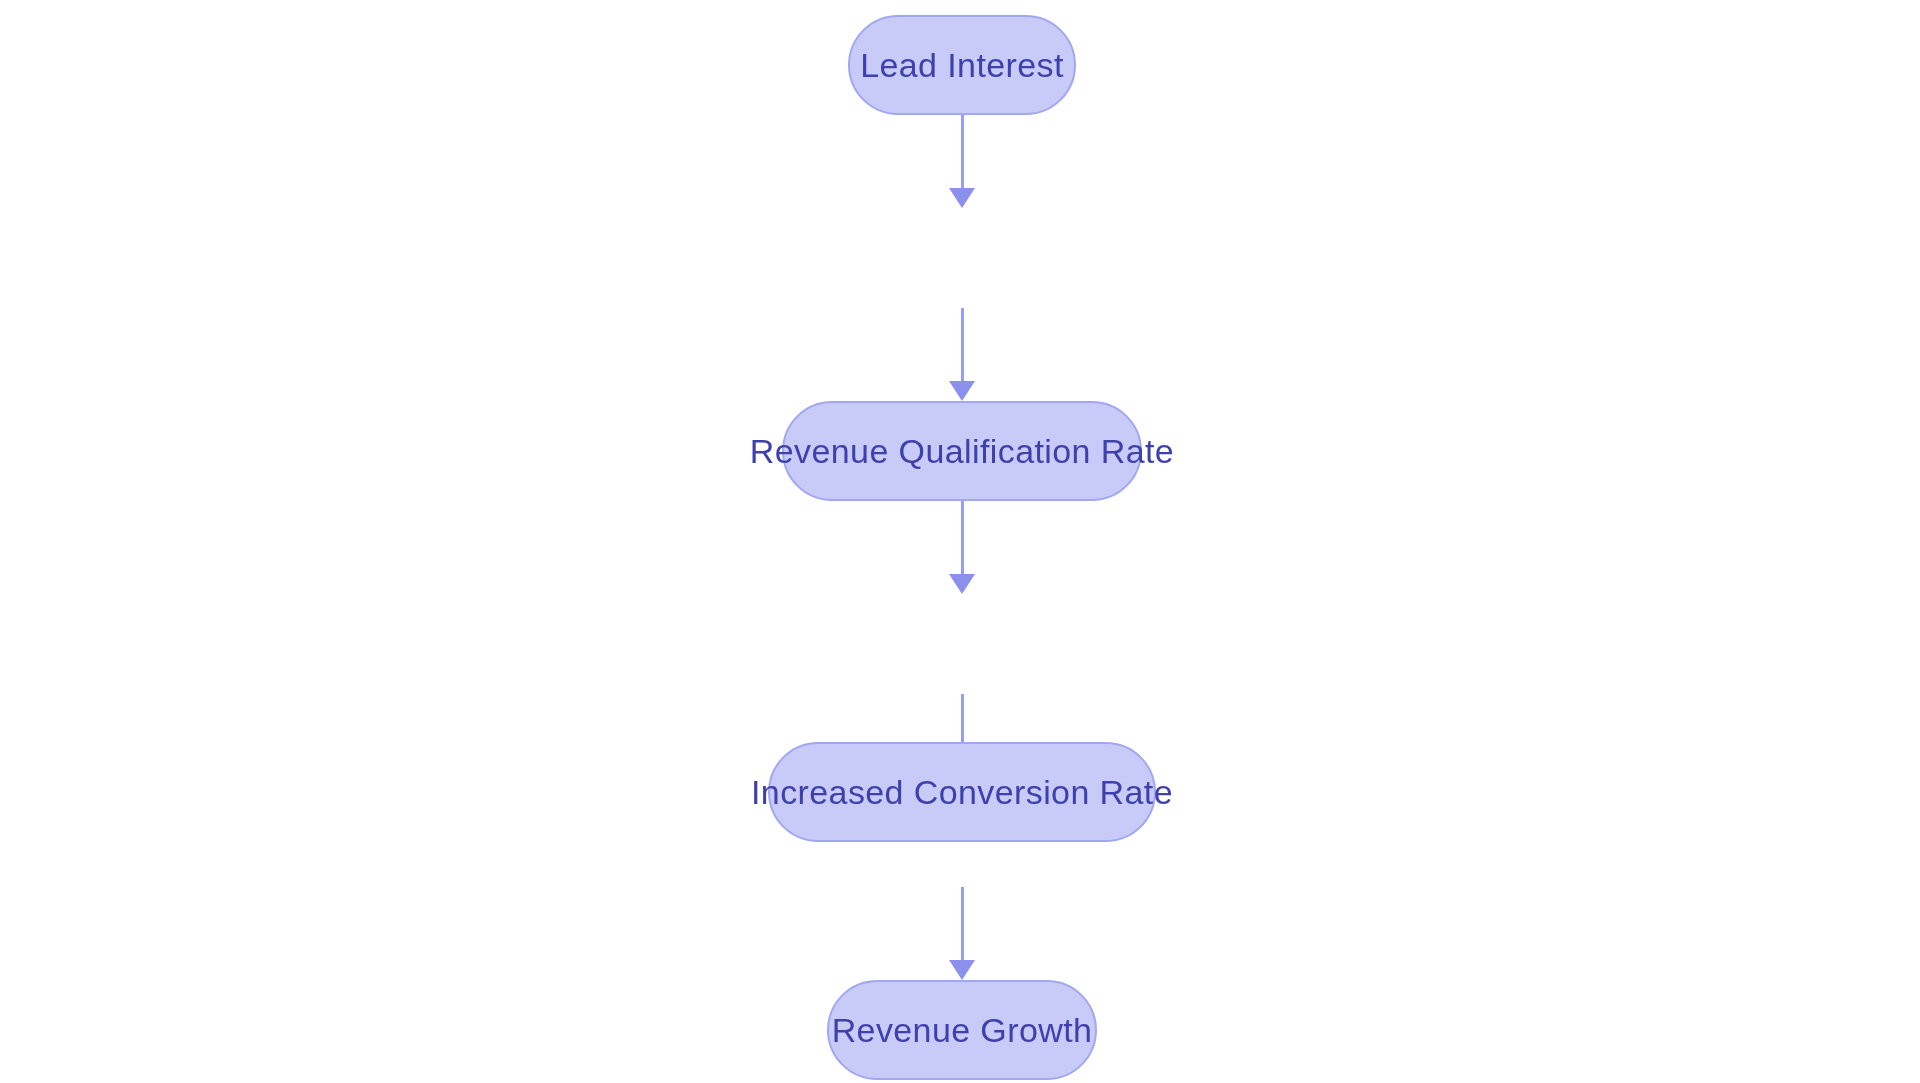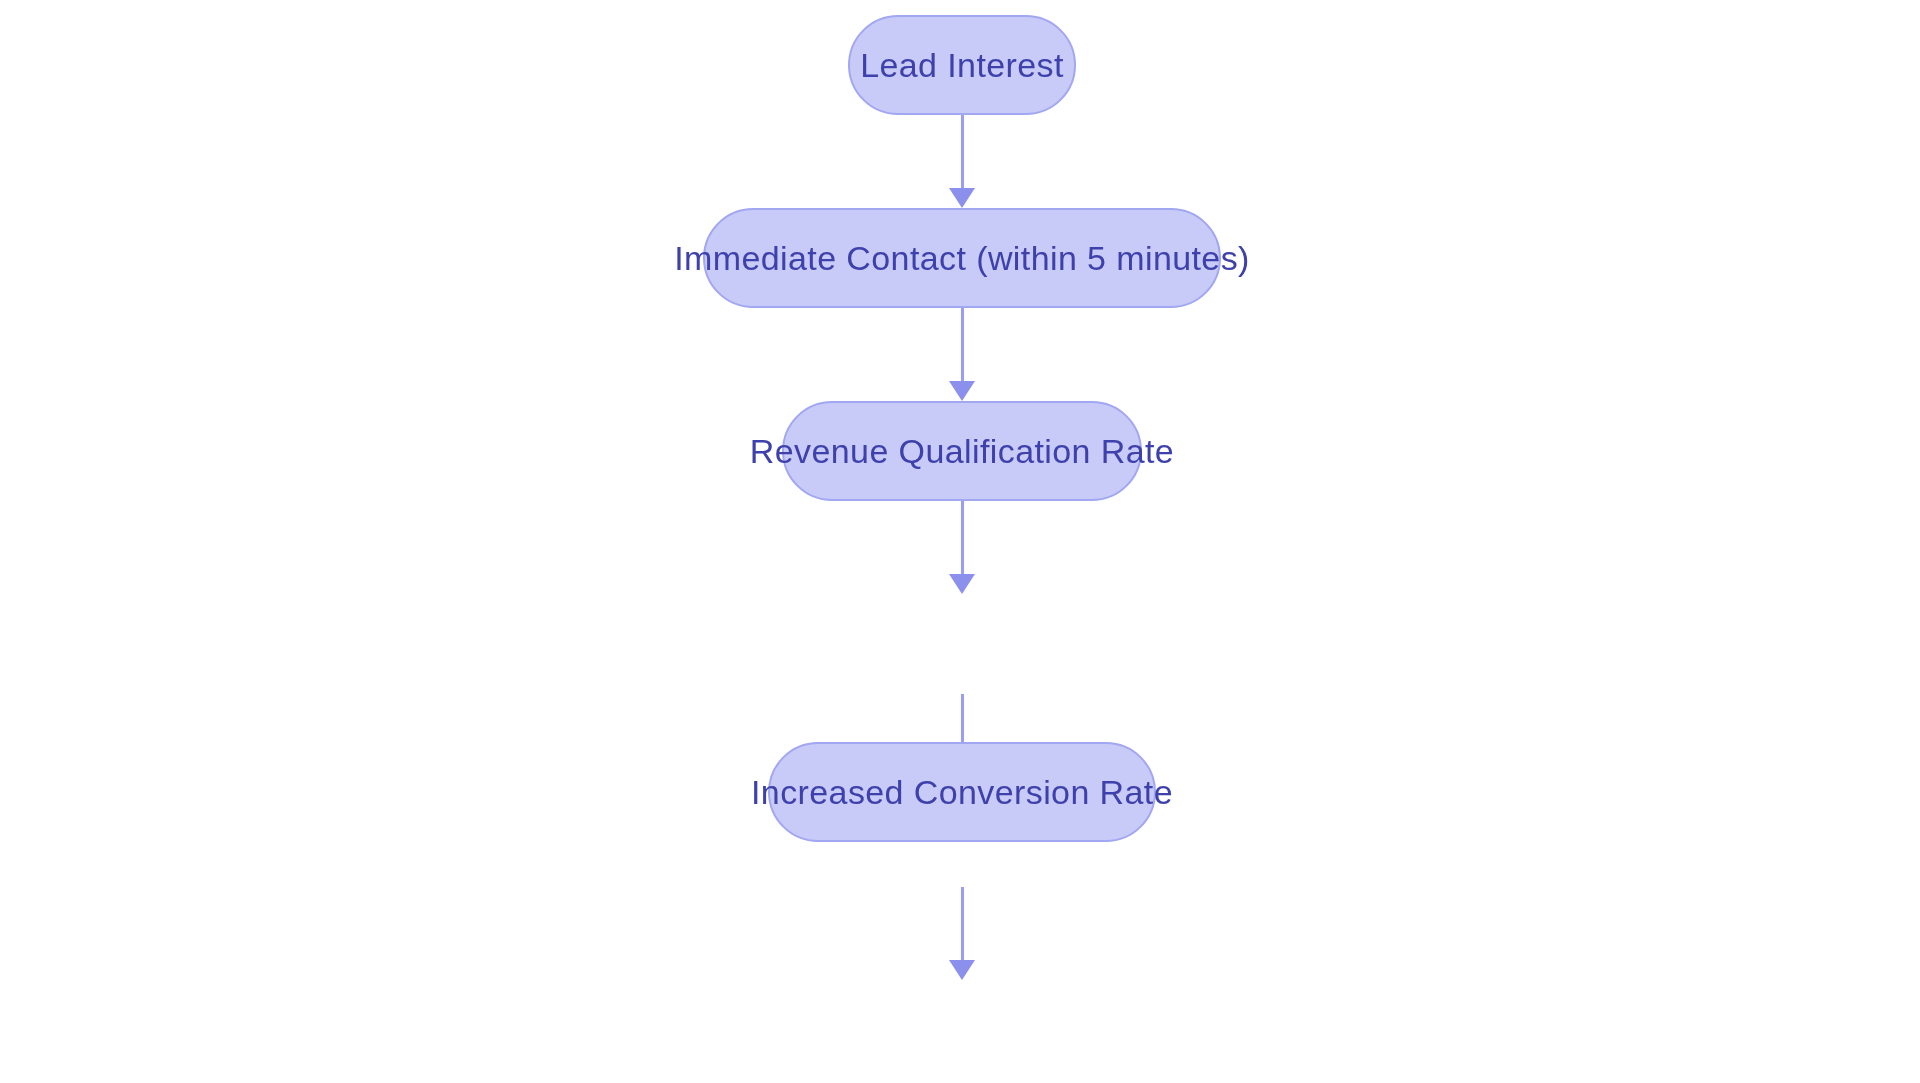--- a/index.html
+++ b/index.html
@@ -75,23 +75,20 @@
 
   <div class="node n0">
     <span class="node-label">Lead Interest</span>
   </div>
 
   <div class="arrow a0">
     <div class="arrow-line"></div>
     <div class="arrow-head"></div>
   </div>
 
-  <div class="node n1">
-    <span class="node-label">Immediate Contact (within 5 minutes)</span>
-  </div>
 
   <div class="arrow a1">
     <div class="arrow-line"></div>
     <div class="arrow-head"></div>
   </div>
 
   <div class="node n2">
     <span class="node-label">Revenue Qualification Rate</span>
   </div>
 
@@ -108,14 +105,17 @@
 
   <div class="node n4">
     <span class="node-label">Increased Conversion Rate</span>
   </div>
 
   <div class="arrow a4">
     <div class="arrow-line"></div>
     <div class="arrow-head"></div>
   </div>
 
+  <div class="node n5">
+    <span class="node-label">Revenue Growth</span>
+  </div>
 
 </div>
 
 </body></html>

